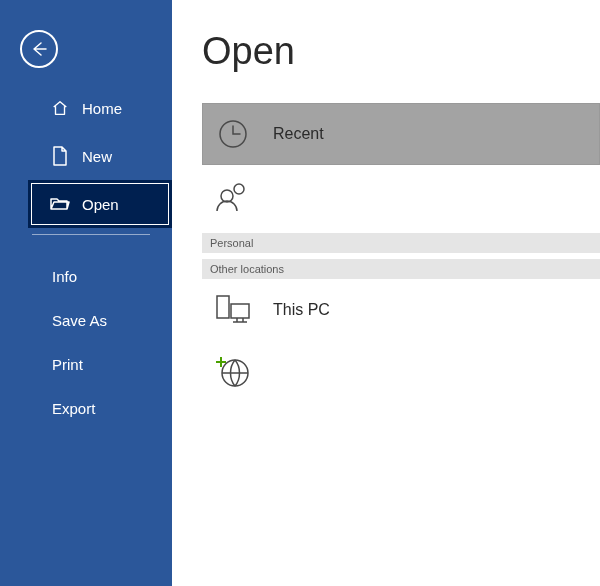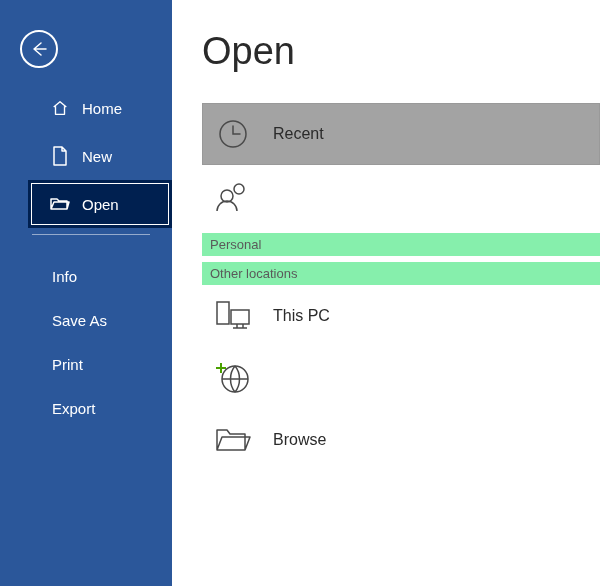--- a/index.html
+++ b/index.html
@@ -72,23 +72,23 @@
     border: 1px solid transparent;
     position: relative;
     min-height: 54px;
     cursor: pointer;
   }
   .location-row.selected {
     background: #a3a3a3;
     border: 1px solid #999;
   }
   .section-header {
-    background: #86efac;
+    background: #e5e5e5;
     color: #5a5a5a;
-    font-size: 13px;
+    font-size: 11px;
     padding: 4px 8px;
     margin-top: 6px;
   }
   .loc-label {
     font-size: 16px;
     color: #2a2a2a;
   }
   .loc-icon {
     width: 40px; height: 40px;
     display: flex; align-items: center; justify-content: center;
@@ -193,21 +193,13 @@
   <div class="location-row">
     <span class="loc-icon">
       <svg width="36" height="34" viewBox="0 0 36 34">
         <circle class="stroke-dark" cx="20" cy="18" r="13"></circle>
         <path class="stroke-dark" d="M7 18 H33 M20 5 C14 12 14 24 20 31 M20 5 C26 12 26 24 20 31"></path>
         <path stroke="#4aa000" stroke-width="2" d="M6 2 V12 M1 7 H11"></path>
       </svg>
     </span>
   </div>
 
-  <div class="location-row">
-    <span class="loc-icon">
-      <svg width="36" height="28" viewBox="0 0 36 28">
-          <path class="stroke-dark" d="M2 4 H12 L15 8 H30 V24 H2 Z M2 24 L7 11 H35 L30 24" stroke-linejoin="round"></path>
-        </svg>
-    </span>
-    <span class="loc-label">Browse</span>
-  </div>
 </div>
 
 </body></html>

